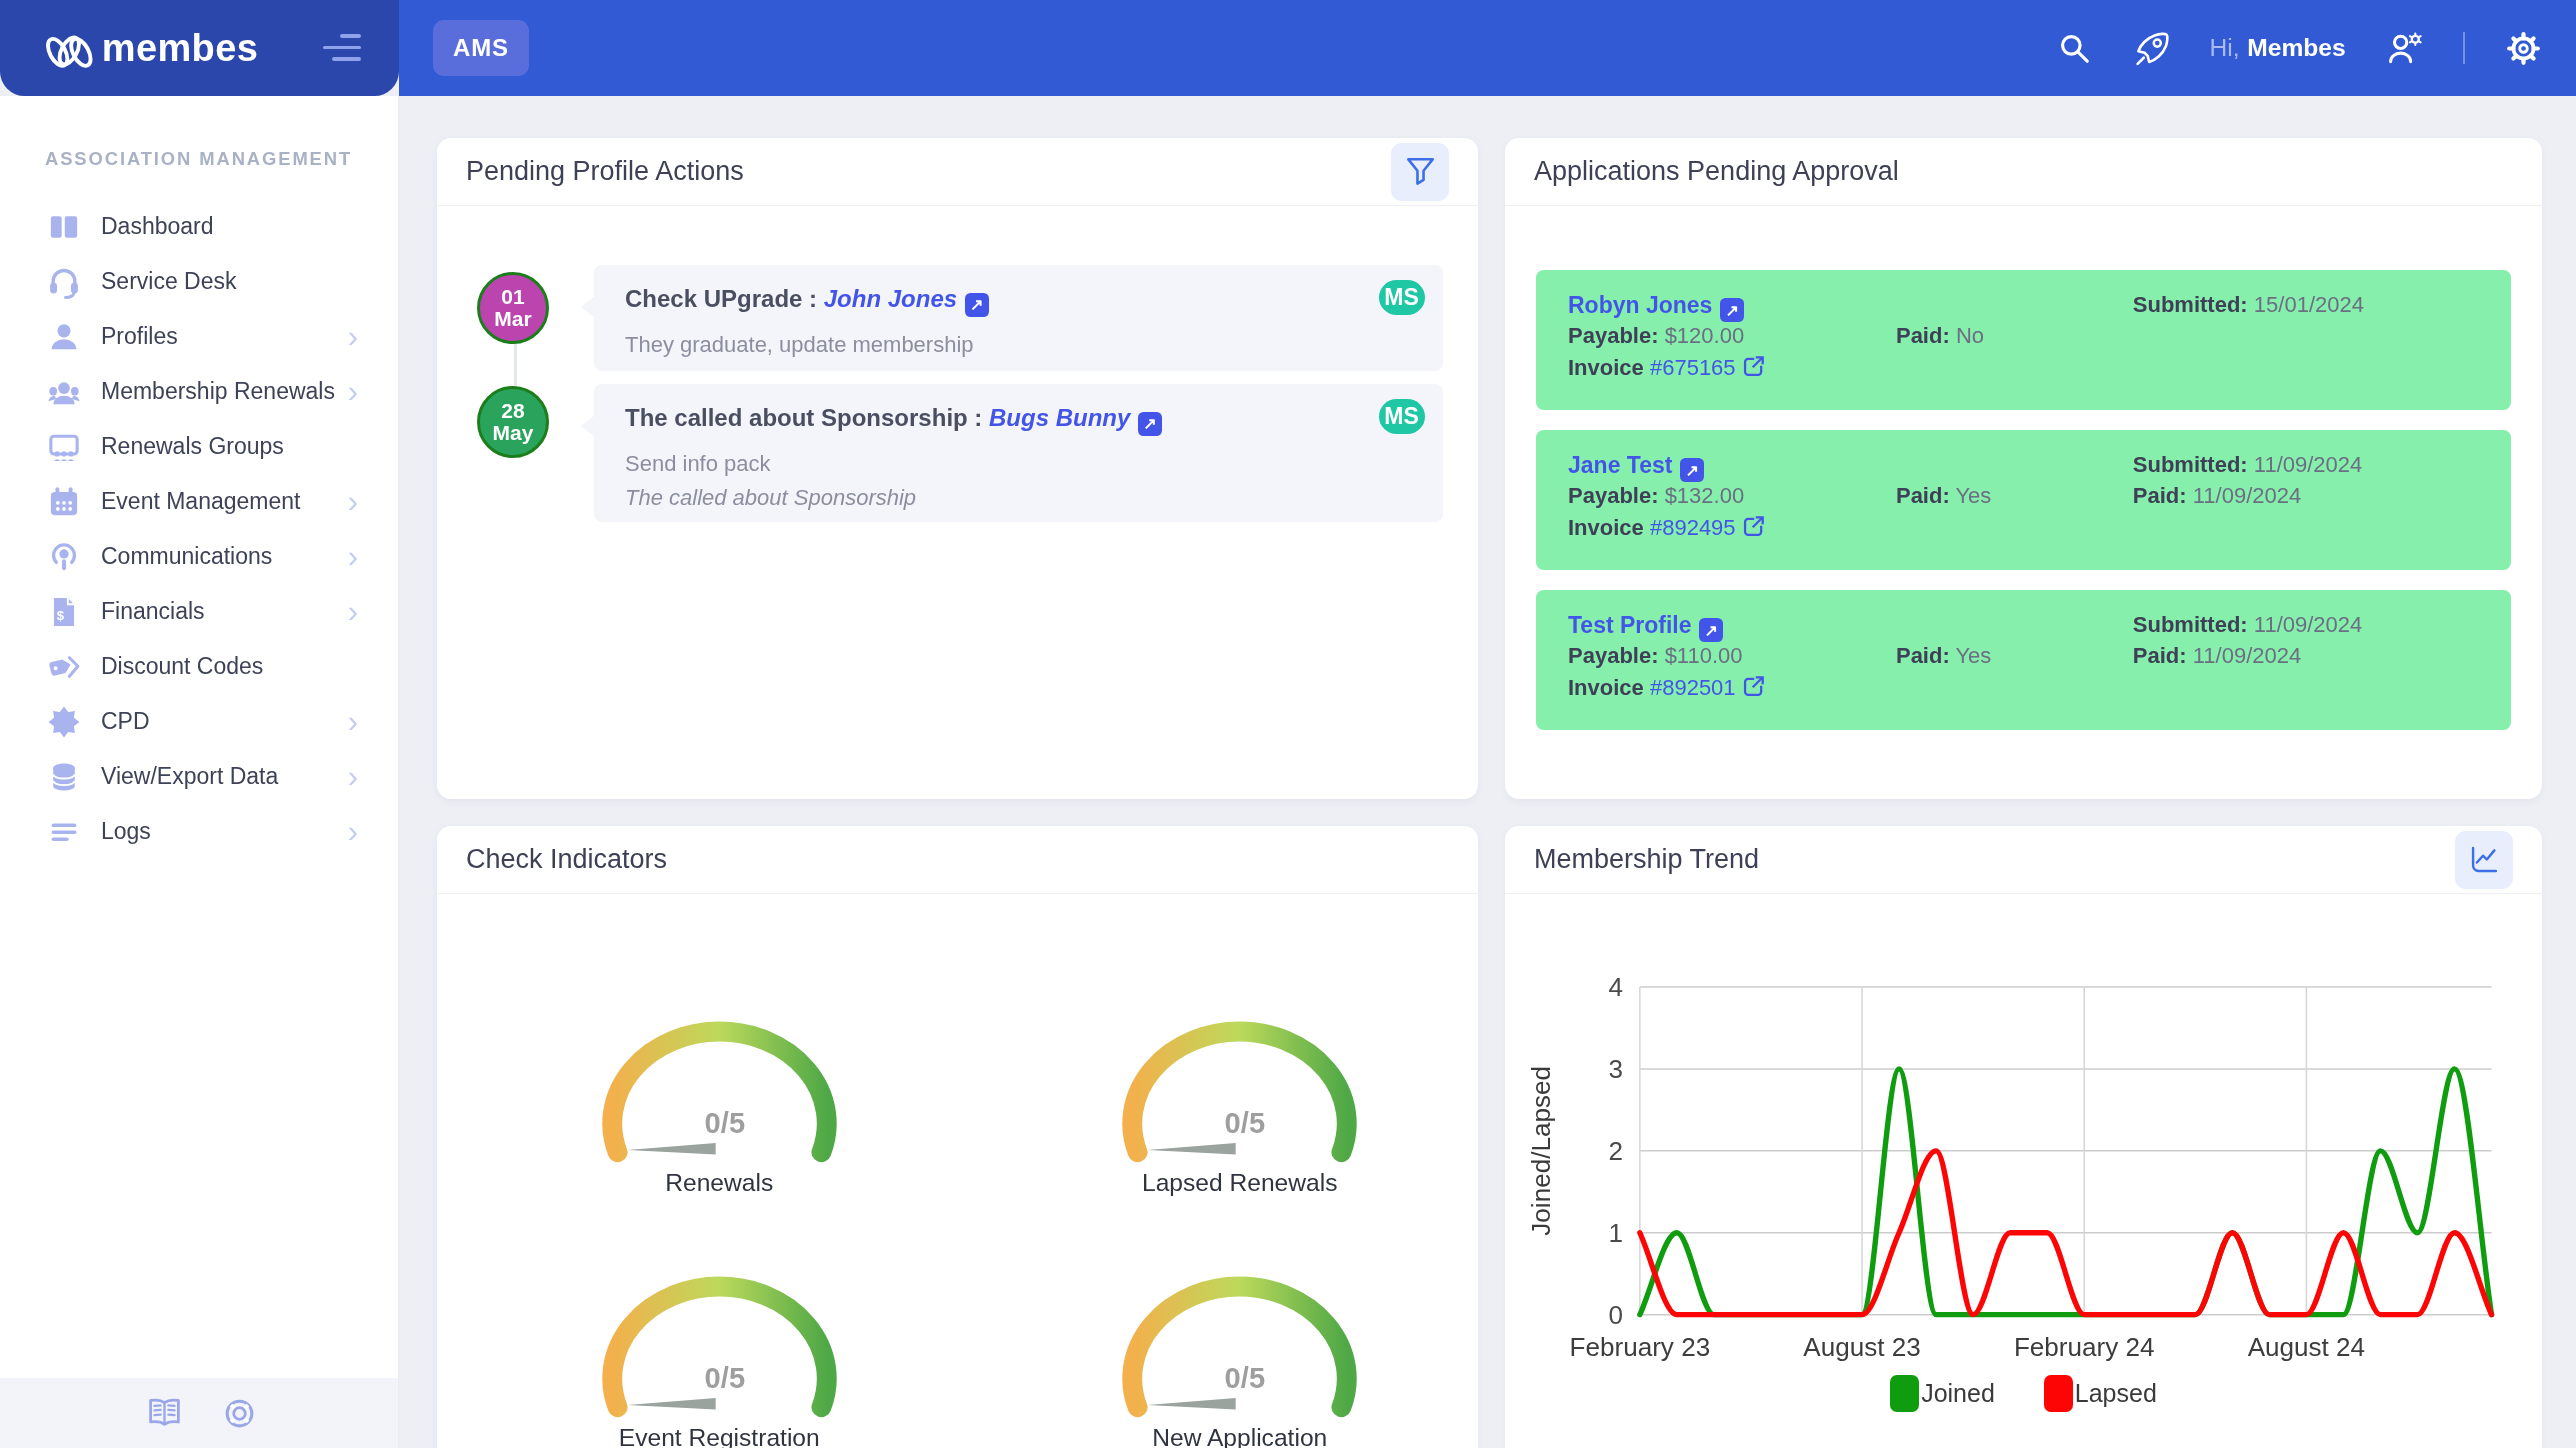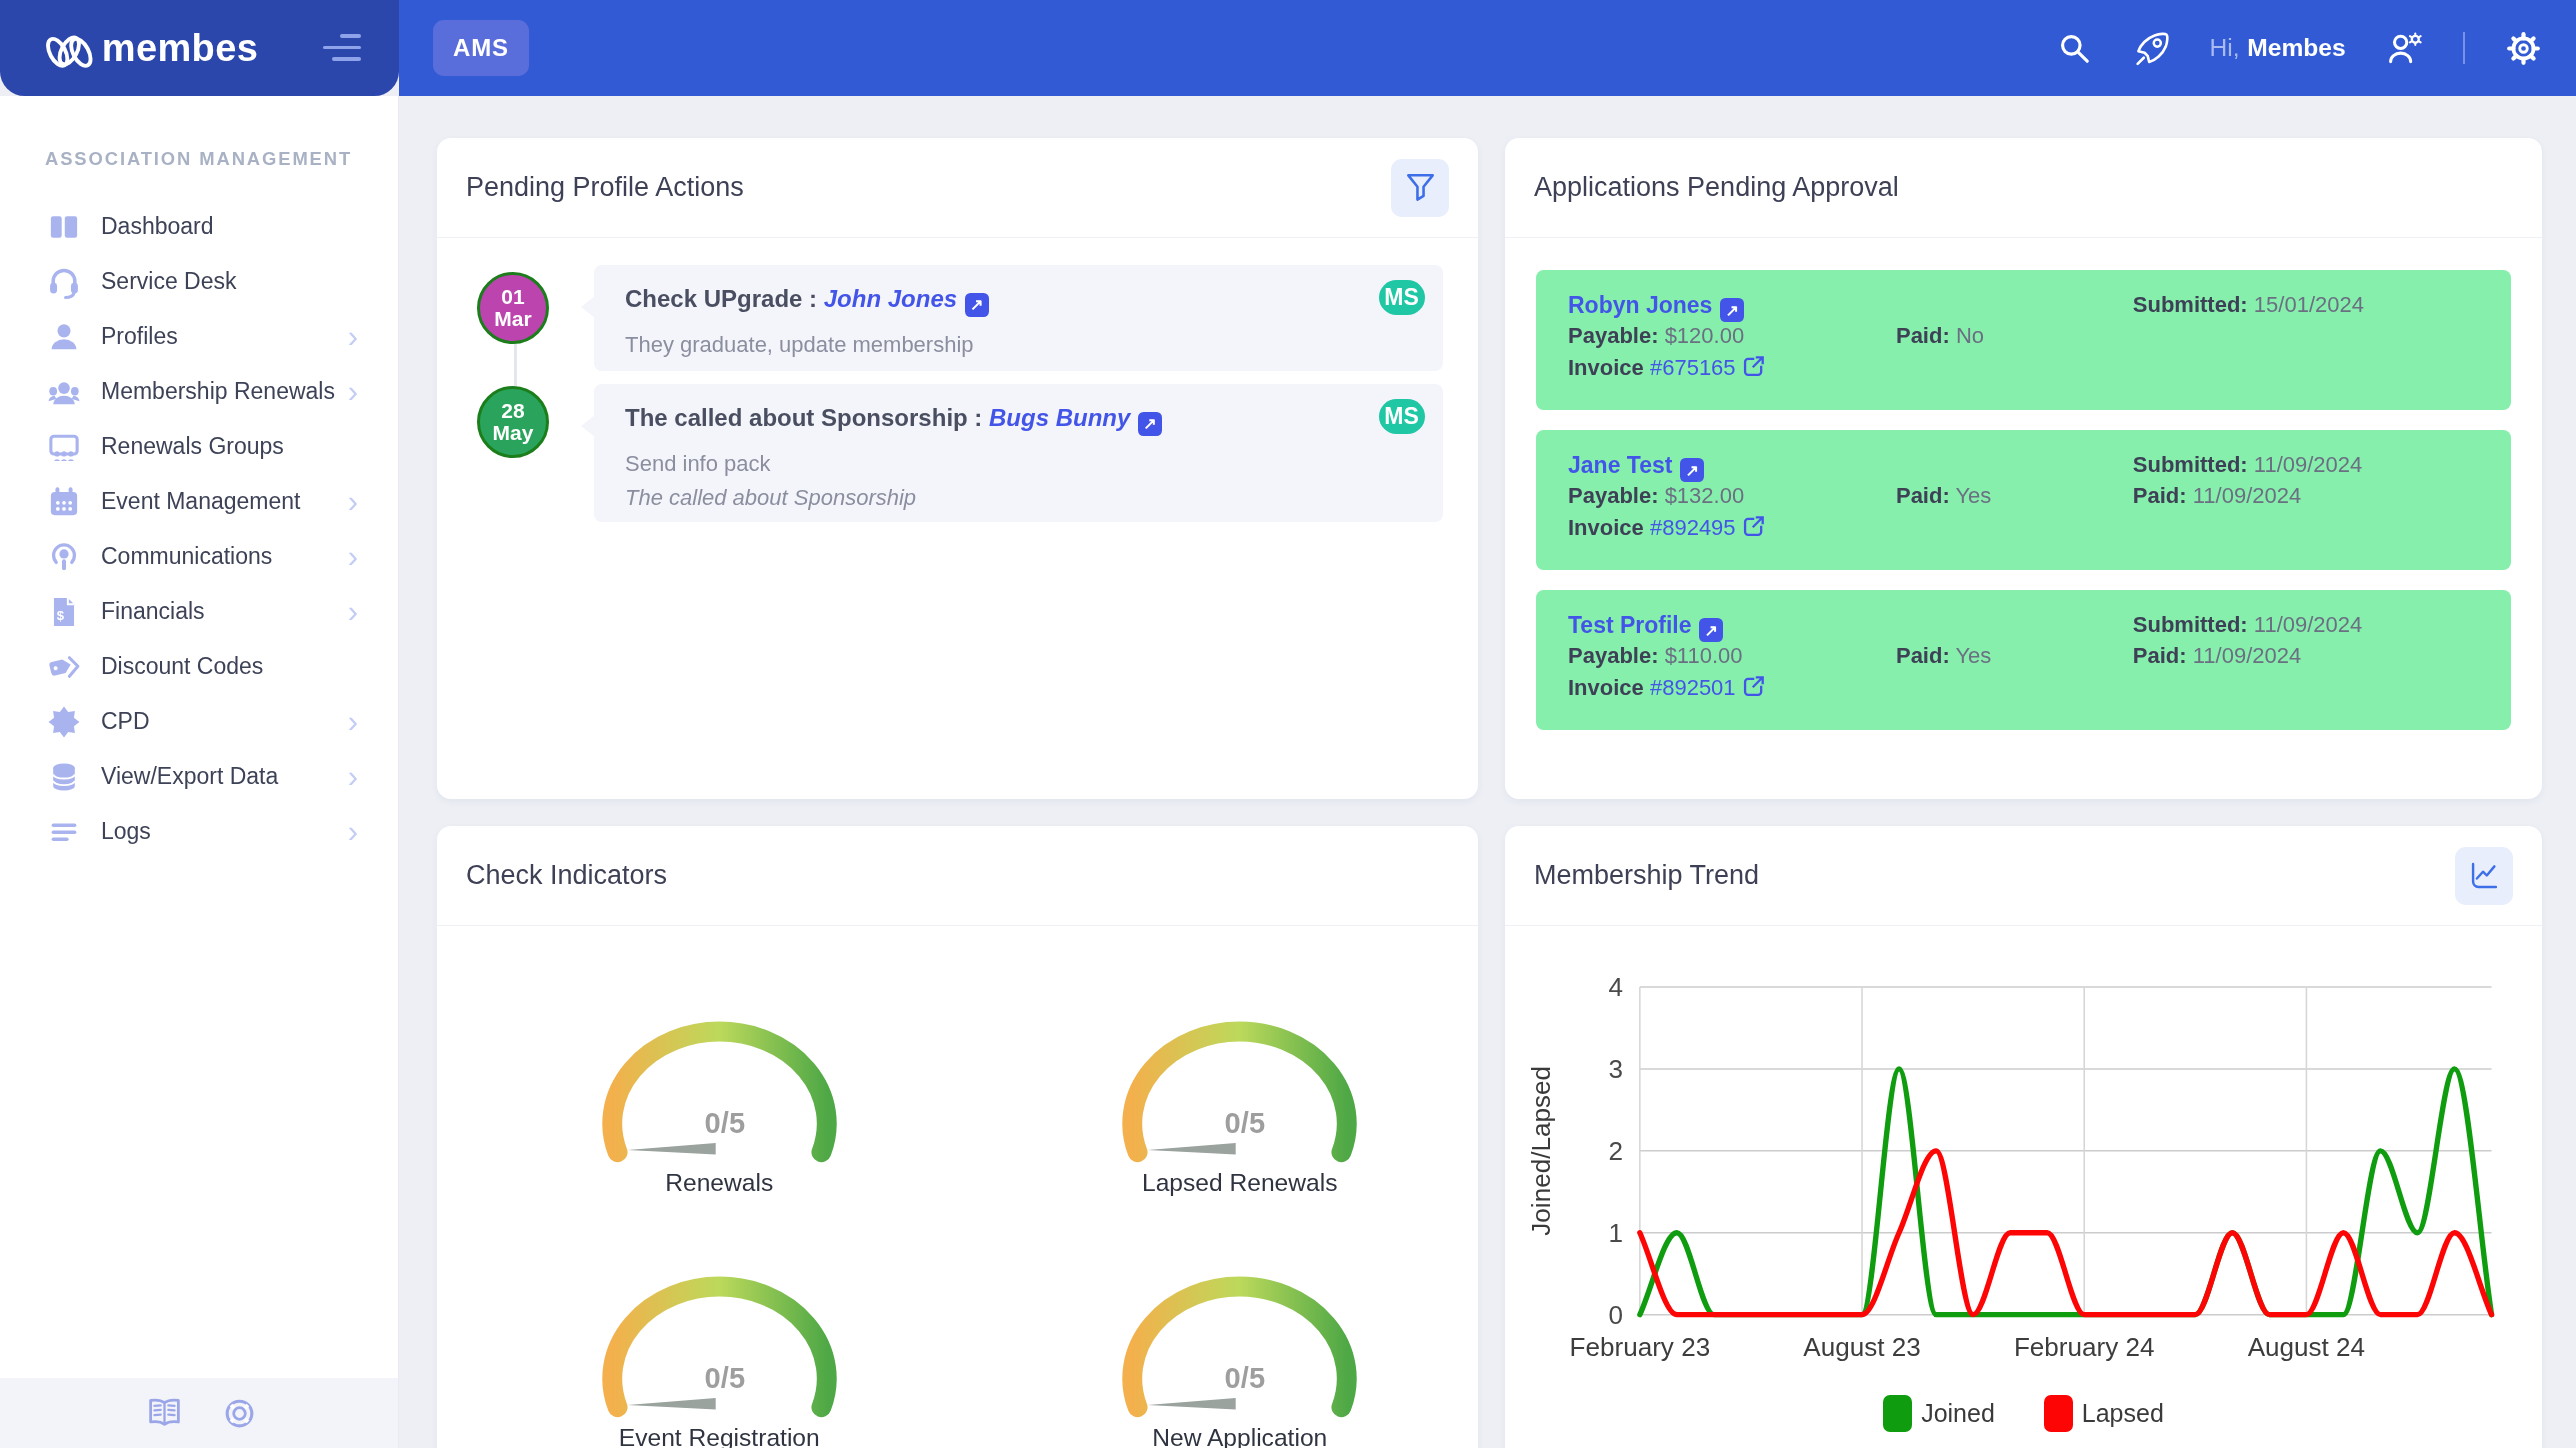--- a/index.html
+++ b/index.html
@@ -29,21 +29,21 @@
   .nav-item { display:flex; align-items:center; height:55px; padding:0 40px 0 46px; cursor:pointer; }
   .nav-item .nicon { width:35px; height:35px; flex:none; display:flex; align-items:center; justify-content:center; }
   .nav-item .nlabel { margin-left:20px; font-size:23px; font-weight:500; color:#3d4257; white-space:nowrap; }
   .nav-item .chev { margin-left:auto; font-size:31px; color:#c3cdf5; font-weight:400; line-height:1; }
   .side-footer { position:absolute; left:0; bottom:0; width:100%; height:71px; background:#f3f4fa; display:flex; align-items:center; gap:38px; padding-left:146px; }
   .side-footer .ficon { width:37px; height:37px; cursor:pointer; }
 
   
   .main { position:absolute; top:96px; left:399px; width:2177px; height:1353px; background:#edeff5; padding:42px 34px 0 38px; display:grid; grid-template-columns:1041px 1037px; grid-template-rows:661px 845px; column-gap:27px; row-gap:27px; }
   .card { background:#fff; border-radius:14px; box-shadow:0 2.3px 7.7px rgba(45,55,95,.05); position:relative; overflow:hidden; }
-  .card-header { height:100px; display:flex; align-items:center; padding:0 29px; border-bottom:1.5px solid #eef0f6; }
+  .card-header { height:68px; display:flex; align-items:center; padding:0 29px; border-bottom:1.5px solid #eef0f6; }
   .card-title { font-size:27px; font-weight:500; color:#3e4156; }
   .icon-btn { margin-left:auto; width:58px; height:58px; background:#e9eefc; border-radius:10.8px; border:none; display:flex; align-items:center; justify-content:center; cursor:pointer; }
 
   
   .timeline-line { position:absolute; left:77px; top:171px; width:3.1px; height:114px; background:#e4e6ee; }
   .date-circle { position:absolute; left:40px; width:72px; height:72px; border-radius:50%; border:3.1px solid #1b7e1b; color:#fff; display:flex; flex-direction:column; align-items:center; justify-content:center; font-weight:700; line-height:1.05; }
   .date-circle .d { font-size:21px; }
   .date-circle .m { font-size:21px; }
   .action-item { position:absolute; left:157px; width:849px; background:#f4f5fa; border-radius:7.7px; padding:20px 31px; }
   .action-item::before { content:""; position:absolute; left:-13px; top:31px; width:0; height:0; border-top:11.5px solid transparent; border-bottom:11.5px solid transparent; border-right:14px solid #f4f5fa; }
@@ -65,21 +65,21 @@
   .inv-icon { display:inline-block; vertical-align:-3.8px; margin-left:6.1px; cursor:pointer; }
 
   
   .gauge-grid { position:absolute; top:150px; left:0; width:100%; display:grid; grid-template-columns:1fr 1fr; row-gap:34px; }
   .gauge-cell { display:flex; flex-direction:column; align-items:center;padding-left:44px; }
   .gauge-label { margin-top:3.1px; font-size:24.6px; font-weight:500; color:#2f3440; }
 
   
   .chart-wrap { position:absolute; top:138px; left:0; width:1037px; height:399px; }
   .legend { position:absolute; top:549px; left:0; width:1037px; display:flex; justify-content:center; gap:49px; }
-  .legend-item { display:flex; align-items:center; gap:9px; font-size:25px; color:#3a3a3a;margin-top:20px; }
+  .legend-item { display:flex; align-items:center; gap:2px; font-size:25px; color:#3a3a3a; }
   .swatch { width:29px; height:37px; border-radius:7px; display:inline-block; }
 
   svg { display:block; }
   text { font-family:"Liberation Sans", sans-serif; }
 </style>
 </head>
 <body>
 
 <div class="header">
   <div class="logo-box">

